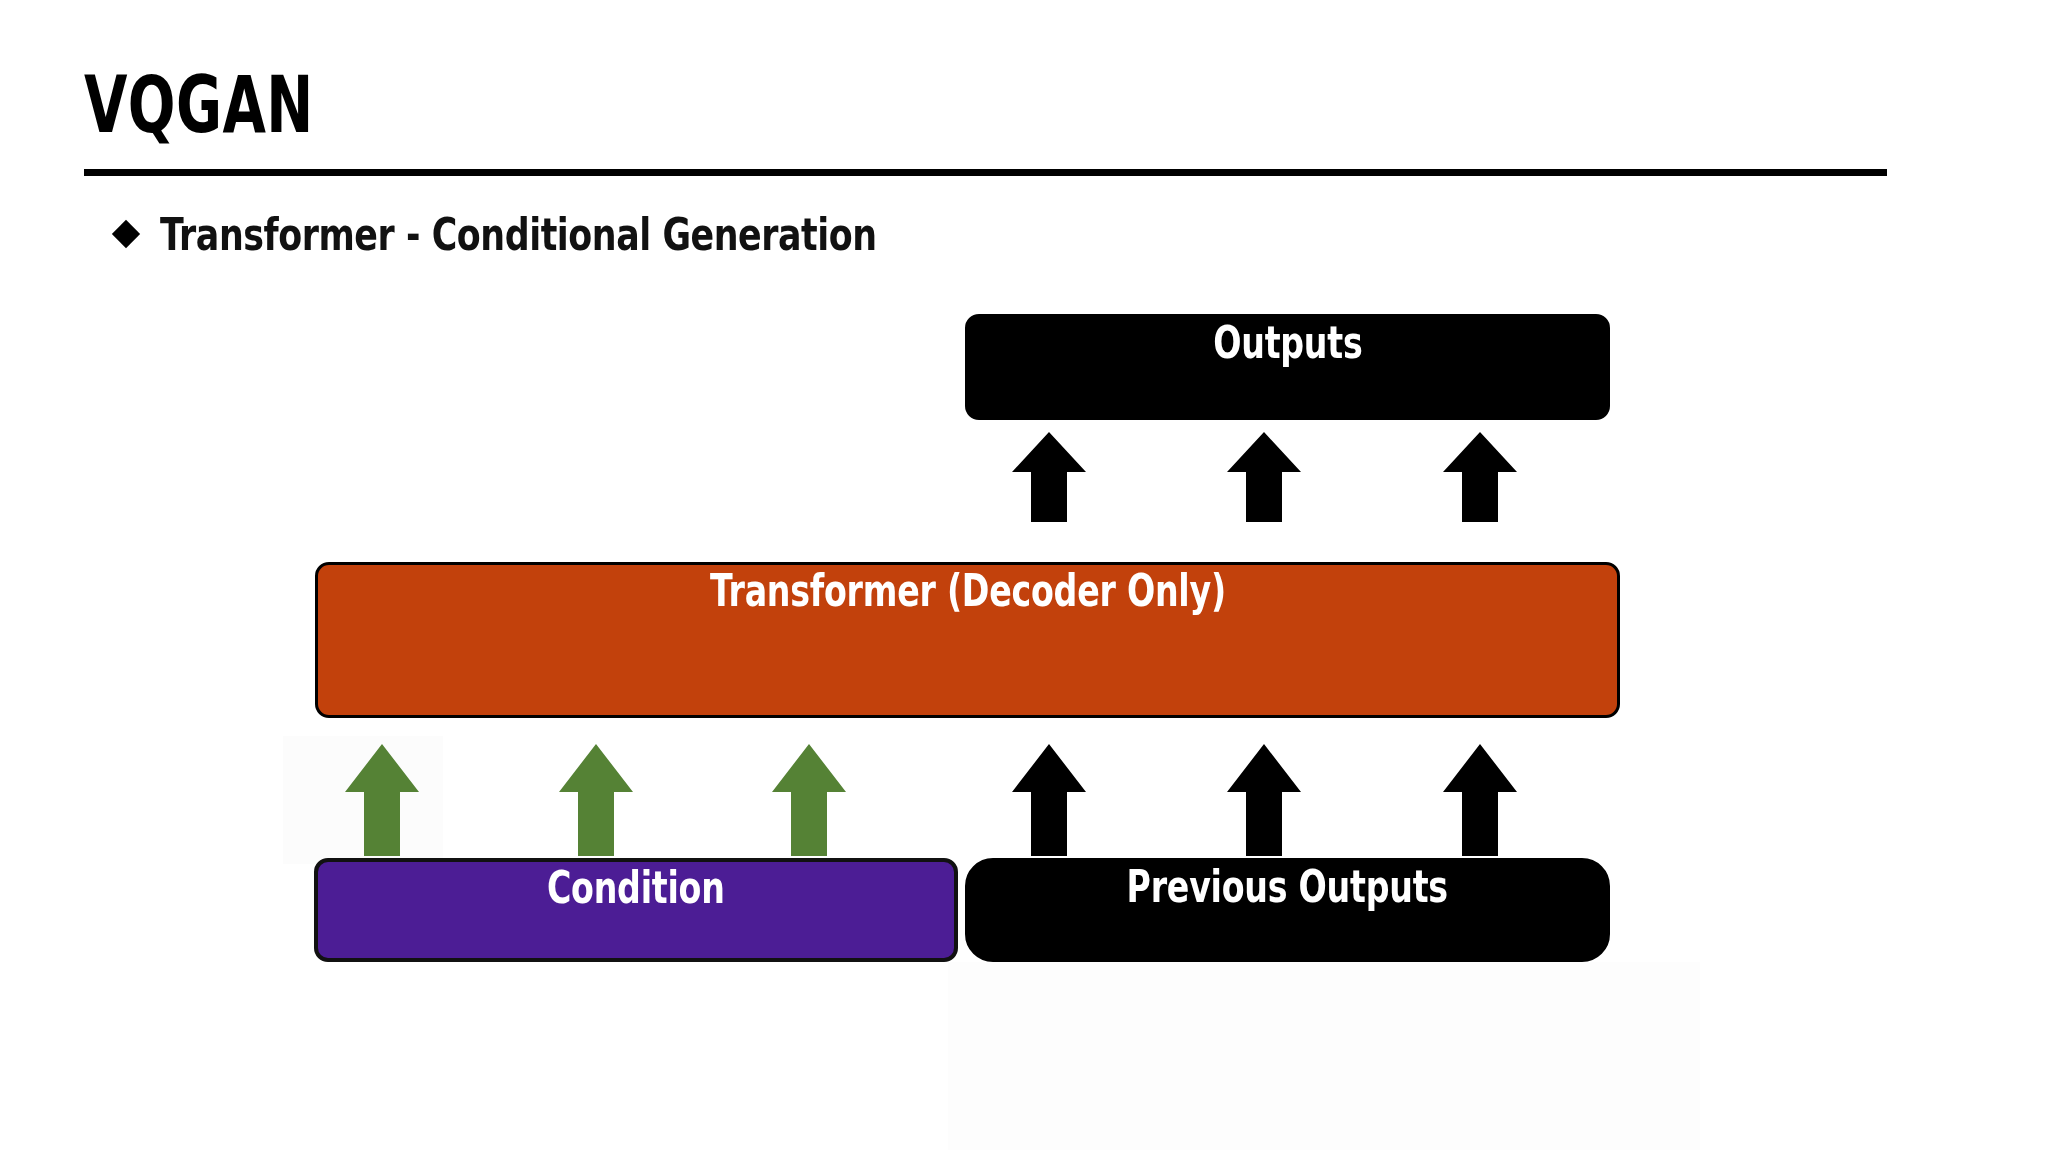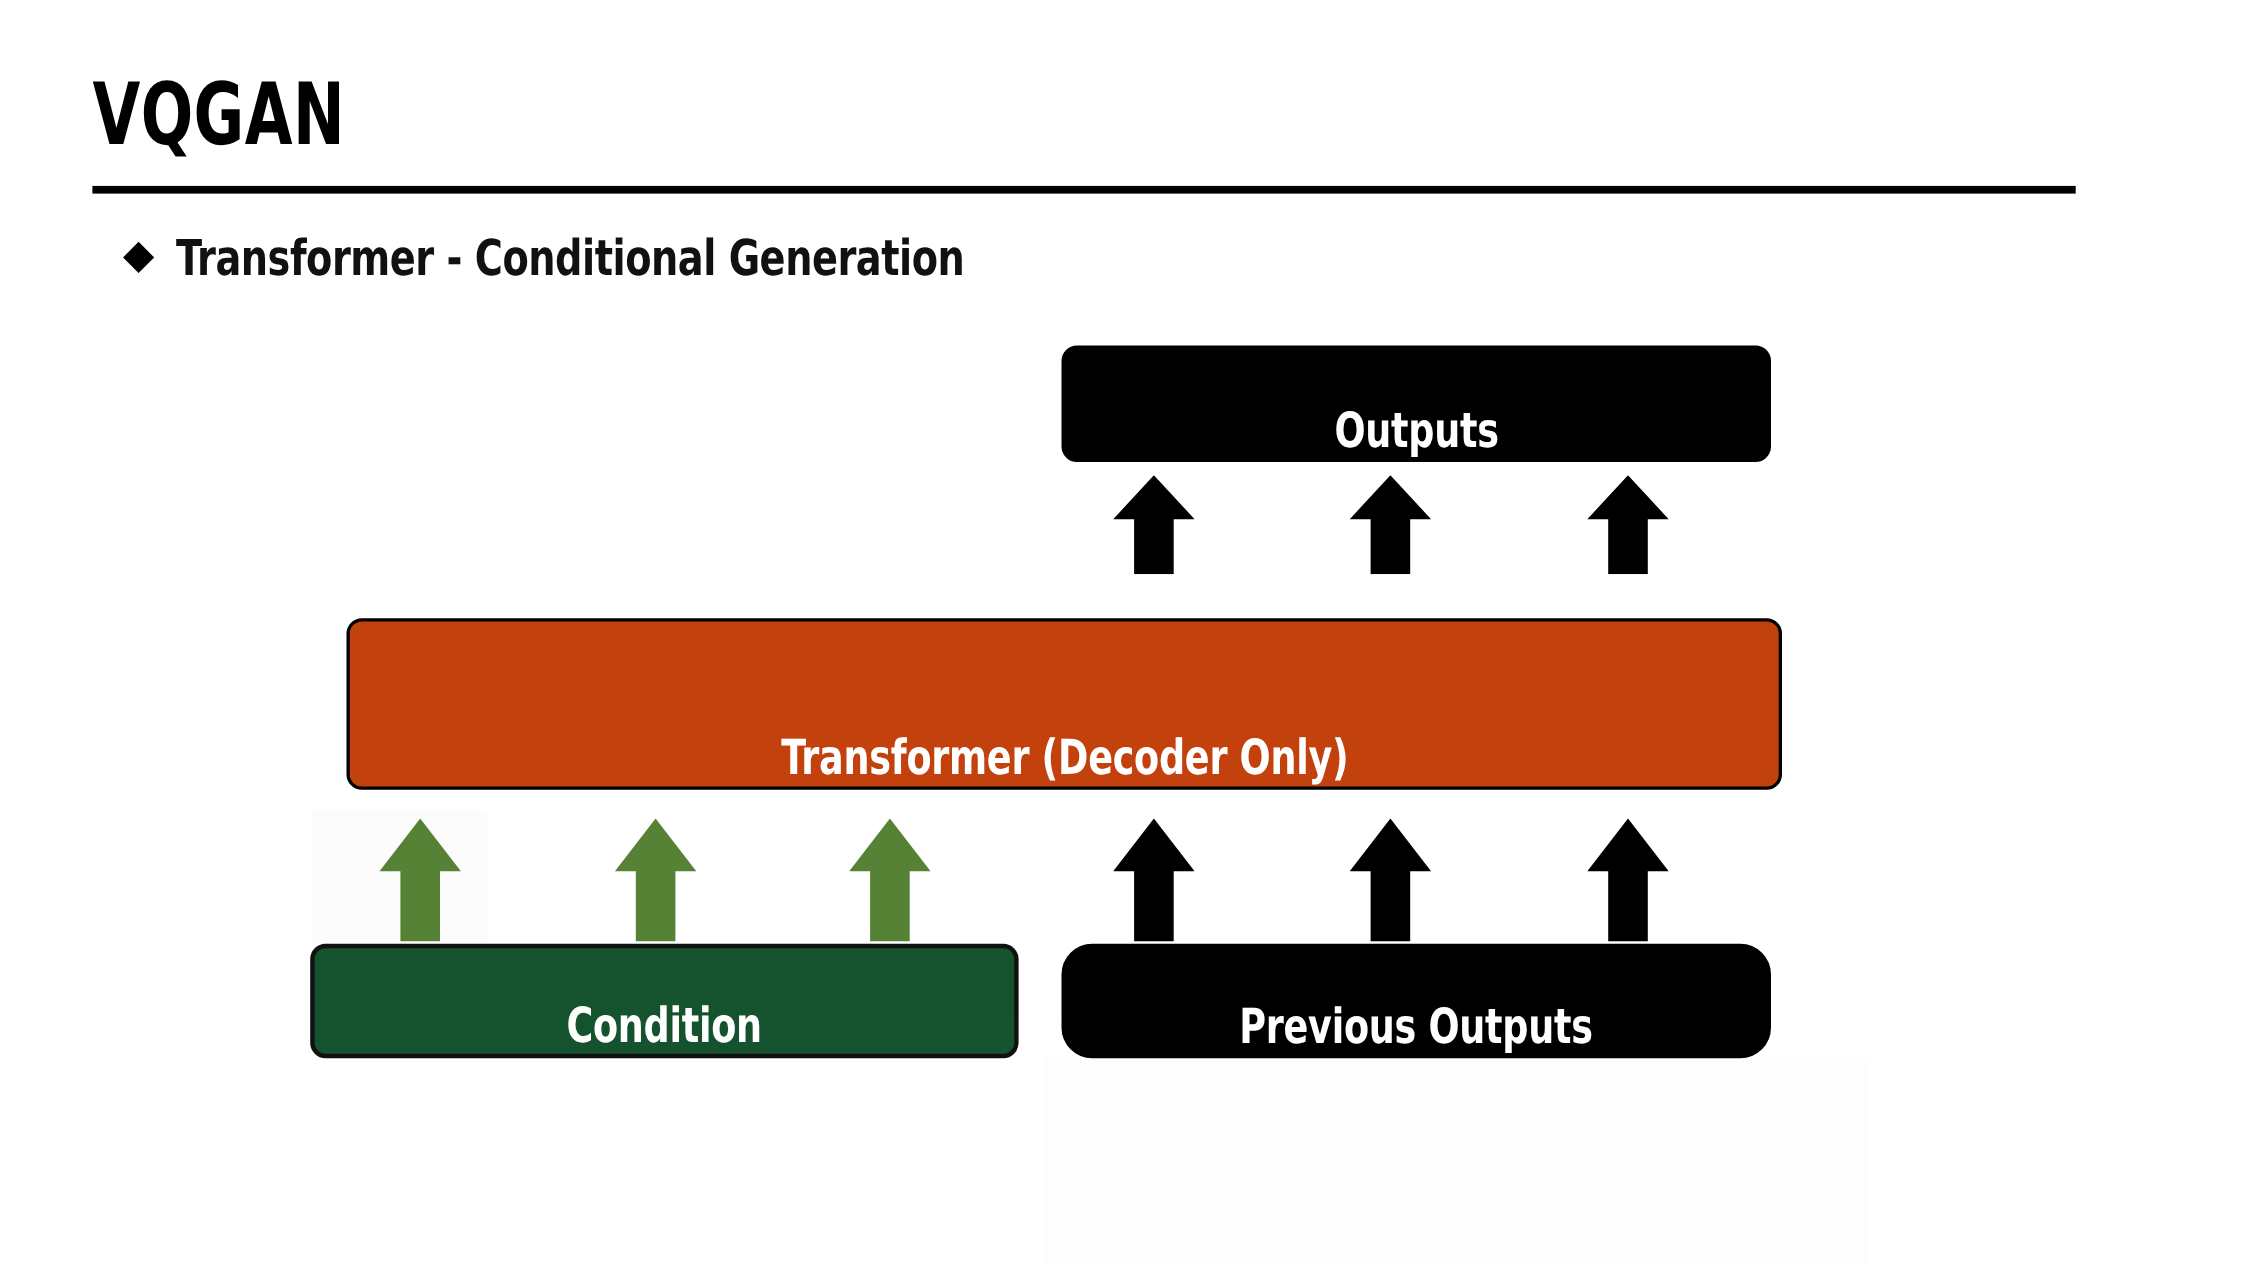--- a/index.html
+++ b/index.html
@@ -83,21 +83,21 @@
     transform-origin: left center;
     letter-spacing: -0.5px;
   }
 
   
   .node-box {
     position: absolute;
     box-sizing: border-box;
     border-radius: 14px;
     display: flex;
-    align-items: flex-end;
+    align-items: flex-start;
     justify-content: center;
   }
   .node-box .node-label {
     font-family: "DejaVu Sans", sans-serif;
     font-size: 44px;
     font-weight: 700;
     color: #ffffff;
     font-stretch: condensed;
     transform: scaleX(0.84);
     letter-spacing: -0.3px;
@@ -207,21 +207,21 @@
     <svg viewBox="0 0 74 112" preserveAspectRatio="none" aria-hidden="true">
       <polygon points="37,0 74,48 55,48 55,112 19,112 19,48 0,48" fill="#000000"></polygon>
     </svg>
   </span>
   <span class="arrow-up" style="left:1443px; top:744px; width:74px; height:112px;">
     <svg viewBox="0 0 74 112" preserveAspectRatio="none" aria-hidden="true">
       <polygon points="37,0 74,48 55,48 55,112 19,112 19,48 0,48" fill="#000000"></polygon>
     </svg>
   </span>
 
-  <div id="box-condition" class="node-box box-green" style="background: #14532d;">
+  <div id="box-condition" class="node-box box-green" style="background: #4c1d95; margin-left: 32px;">
     <span class="node-label">Condition</span>
   </div>
 
   <div id="box-prev-outputs" class="node-box box-black" style="background: rgb(0, 0, 0); border-radius: 28px;">
     <span class="node-label">Previous Outputs</span>
   </div>
 
 </div>
 
 </body></html>

